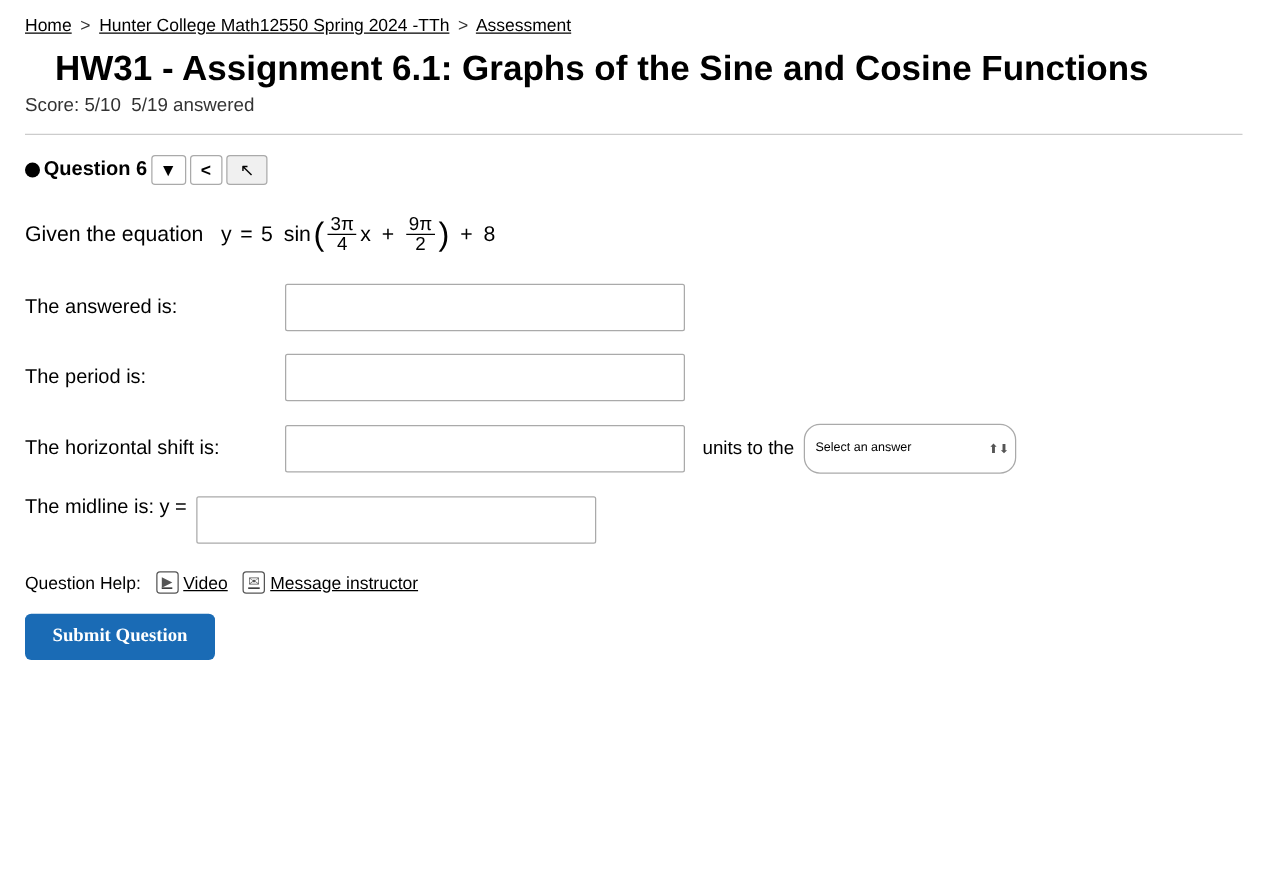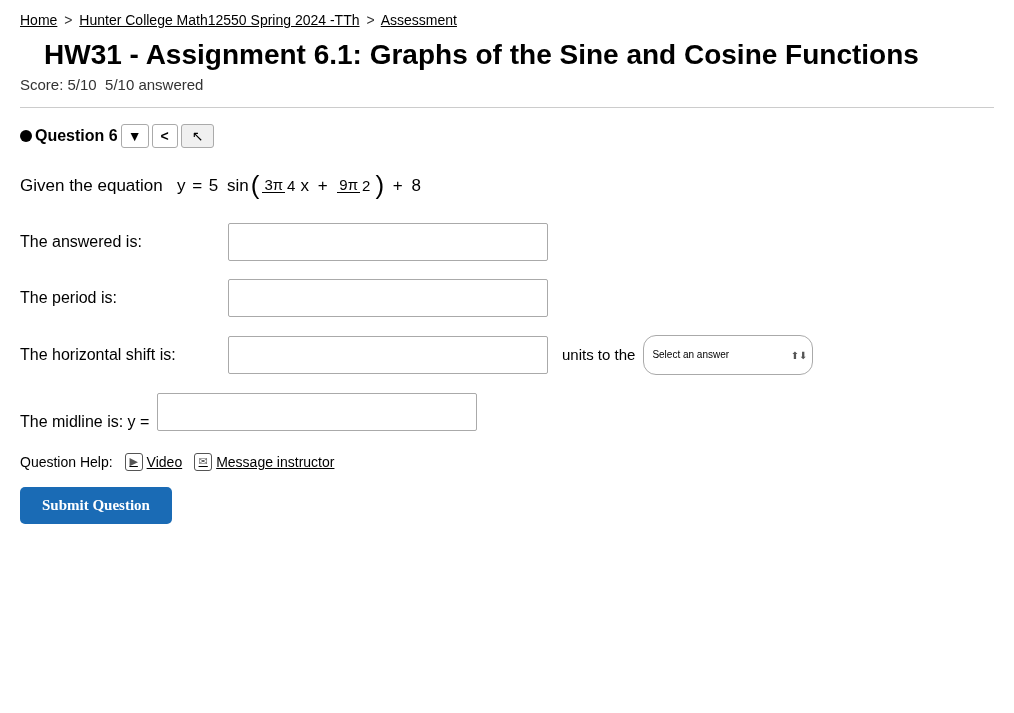--- a/index.html
+++ b/index.html
@@ -111,20 +111,21 @@
 
     .math-inline {
       display: inline-flex;
       align-items: center;
       gap: 2px;
       font-size: 17px;
     }
 
     .fraction {
       display: inline-flex;
+      flex-direction: column;
       align-items: center;
       vertical-align: middle;
       font-size: 15px;
       line-height: 1;
       margin: 0 1px;
     }
 
     .fraction .num {
       border-bottom: 1px solid #000;
       padding: 0 2px;
@@ -189,21 +190,21 @@
       position: absolute;
       right: 6px;
       top: 50%;
       transform: translateY(-50%);
       pointer-events: none;
       color: #555;
     }
 
     .midline-row {
       display: flex;
-      align-items: flex-end;
+      align-items: flex-start;
       margin-bottom: 22px;
       gap: 8px;
       font-size: 16px;
     }
 
     .midline-label {
       font-size: 16px;
     }
 
     .question-help {
@@ -264,21 +265,21 @@
   <a href="#">Hunter College Math12550 Spring 2024 -TTh</a>
   <span>&gt;</span>
   <a href="#">Assessment</a>
 </div>
 
 
 <h1 class="page-title">HW31 - Assignment 6.1: Graphs of the Sine and Cosine Functions</h1>
 
 
 <div class="score-line">
-  <span>Score: 5/10</span>&nbsp;&nbsp;<span>5/10 answered</span>
+  <span>Score: 5/10</span>&nbsp;&nbsp;<span>5/19 answered</span>
 </div>
 
 <hr>
 
 
 <div class="question-nav">
   <span class="dot"></span>
   <span class="question-label">Question 6</span>
   <button class="nav-dropdown">▼</button>
   <button class="nav-arrow-btn">&lt;</button>

